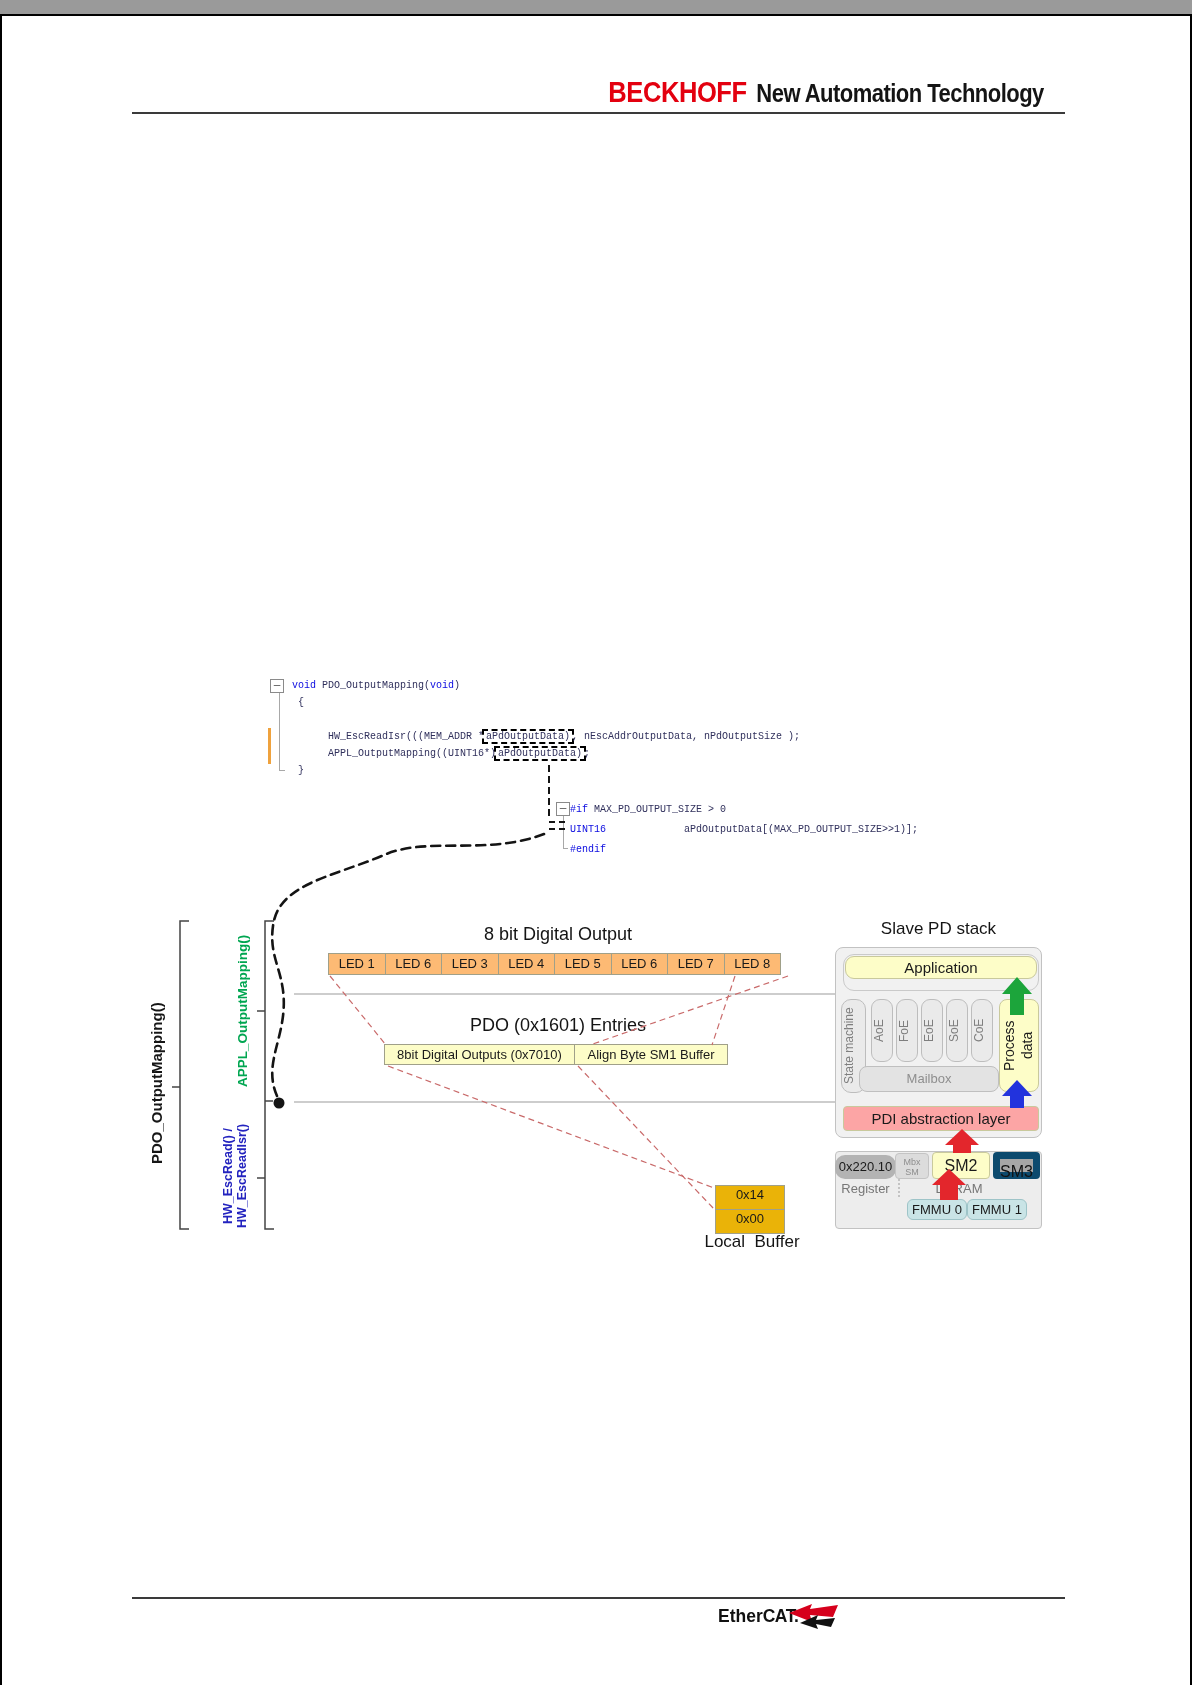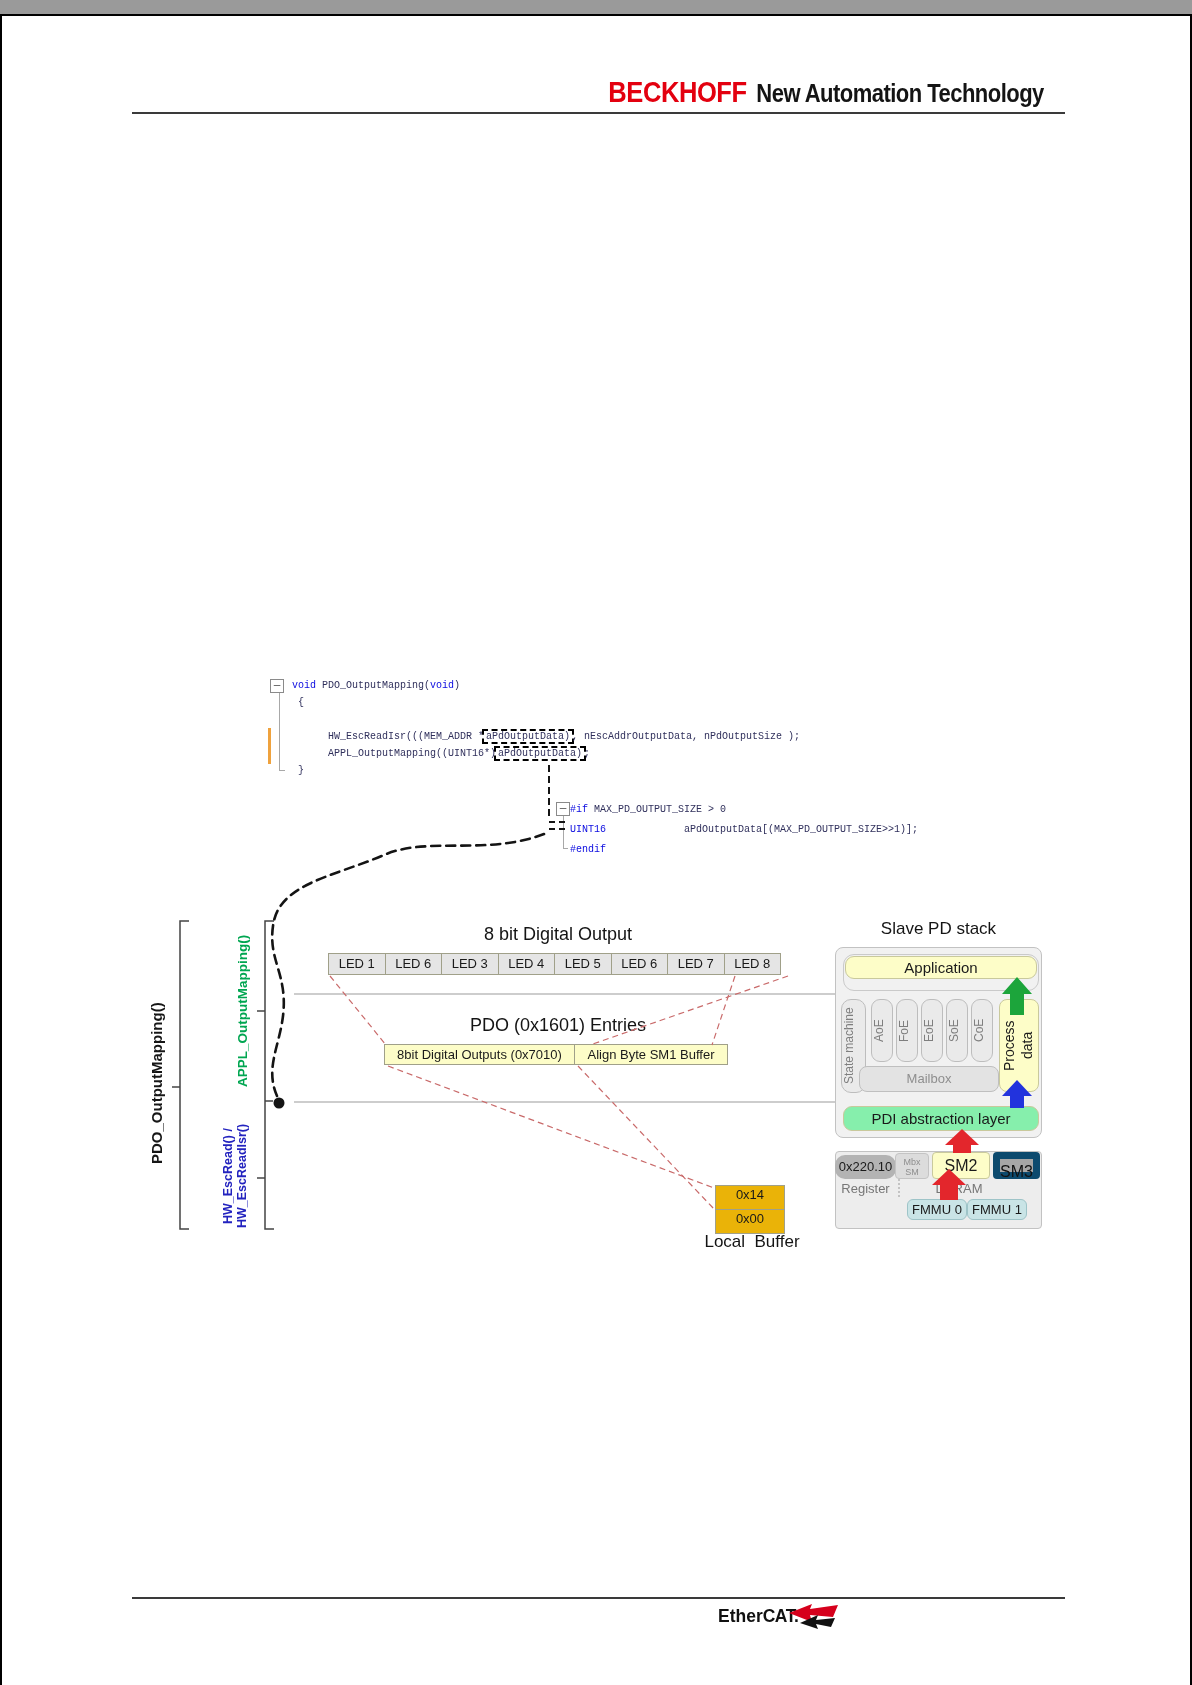--- a/index.html
+++ b/index.html
@@ -40,21 +40,21 @@
   .lab-pdo{left:146px;top:1000px;height:148px;font-size:15px;color:#161616}
   .lab-appl{left:233px;top:927px;height:144px;font-size:13.5px;color:#00A651}
   .lab-hw{left:219px;top:1105px;height:110px;font-size:12.5px;color:#2323BF}
   .lab-hw .item{line-height:14px}
 
   
   .dg-title{left:326px;width:460px;text-align:center;color:#141414}
   .t-digital{top:908px;font-size:18px}
   .t-pdo{top:999px;font-size:18px}
   .led-row{left:326px;top:937px;display:flex}
-  .led-cell{width:57.5px;height:22px;background:#e5e5e5;border:1px solid #a0a089;
+  .led-cell{width:57.5px;height:22px;background:#fdba74;border:1px solid #a0a089;
             font-size:13px;line-height:20px;text-align:center;color:#1a1a1a;margin-left:-1px}
   .led-cell.i0{margin-left:0}
   .pdo-row{left:382px;top:1028px;display:flex}
   .pdo-entry{height:21px;background:#FDFDC8;border:1px solid #a0a089;font-size:13px;
              line-height:19px;text-align:center;color:#1a1a1a}
   .pdo-row .i0{width:191px}.pdo-row .i1{width:154px;margin-left:-1px}
   .lb-col{left:713px;top:1169px}
   .lb-col .item{width:70px;height:25px;background:#eab308;border:1px solid #a0a089;
                 font-size:13px;line-height:17px;text-align:center;color:#1a1a1a}
   .lb-col .i1{margin-top:-1px}
@@ -71,22 +71,22 @@
         writing-mode:vertical-rl;transform:rotate(180deg);text-align:center}
   .sm-pill{left:839px;top:983px;width:25px;height:94px;font-size:12px}
   .proto-row{left:869px;top:983px;display:flex;gap:3px}
   .proto-row .item{width:22px;height:63px;background:#EAEAEA;border:1px solid #BDBDBD;border-radius:9px;
         color:#7E7E7E;font-size:12px;writing-mode:vertical-rl;transform:rotate(180deg);text-align:center}
   .pd-box{left:997px;top:983px;width:40px;height:93px;background:#FDFDC8;border:1px solid #C9C99C;
         border-radius:8px;writing-mode:vertical-rl;transform:rotate(180deg);text-align:center}
   .pd-box .item{font-size:14px;color:#1a1a1a;line-height:18px}
   .mailbox{left:857px;top:1050px;width:140px;height:26px;background:#E3E3E3;border:1px solid #BFBFBF;
         border-radius:8px;color:#8E8E8E;font-size:13px;line-height:24px;text-align:center}
-  .pdi-box{left:841px;top:1090px;width:196px;height:25px;background:#86efac;border:1px solid #C9C99C;
-        border-radius:9px;font-size:15px;line-height:23px;text-align:center;color:#1a1a1a}
+  .pdi-box{left:841px;top:1090px;width:196px;height:25px;background:#fca5a5;border:1px solid #C9C99C;
+        border-radius:4px;font-size:15px;line-height:23px;text-align:center;color:#1a1a1a}
   .stk-outer2{left:833px;top:1135px;width:207px;height:78px;background:#EDEDED;
         border:1px solid #C2C2C2;border-radius:4px}
   .regaddr{left:833px;top:1139px;width:61px;height:24px;background:#B3B3B3;border-radius:10px;
         font-size:13px;line-height:23px;text-align:center;color:#1a1a1a}
   .mbx-box{left:893px;top:1137px;width:34px;height:26px;background:#DCDCDC;border:1px solid #C4C4C4;
         border-radius:4px;padding-top:3px}
   .mbx-box .item{font-size:9px;line-height:10px;color:#8E8E8E;text-align:center}
   .sm2-box{left:930px;top:1136px;width:58px;height:27px;background:#FDFDC8;border:1px solid #C9C99C;
         border-radius:4px;font-size:16px;line-height:25px;text-align:center;color:#1a1a1a}
   .sm3-box{left:991px;top:1136px;width:47px;height:27px;background:#A6A6A6;border:7px solid #0c4a6e;

